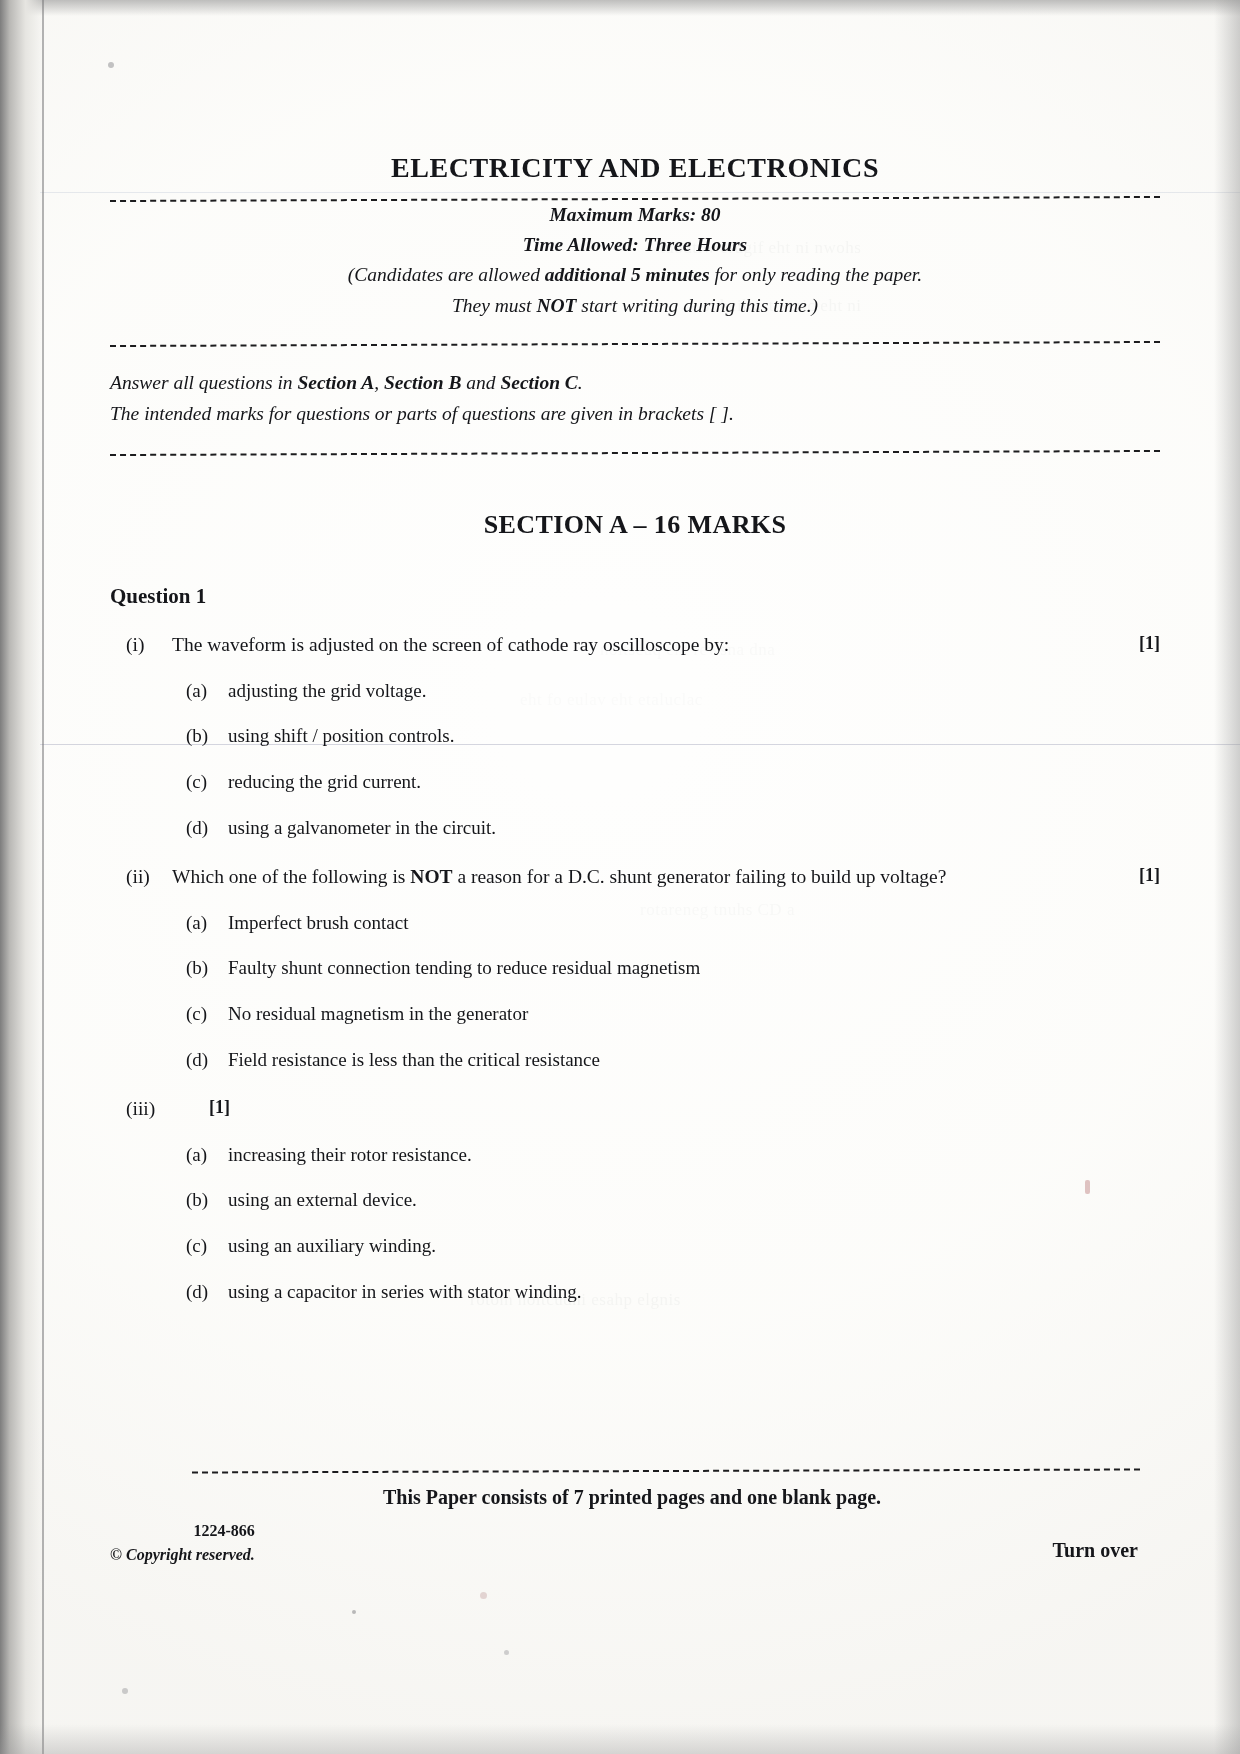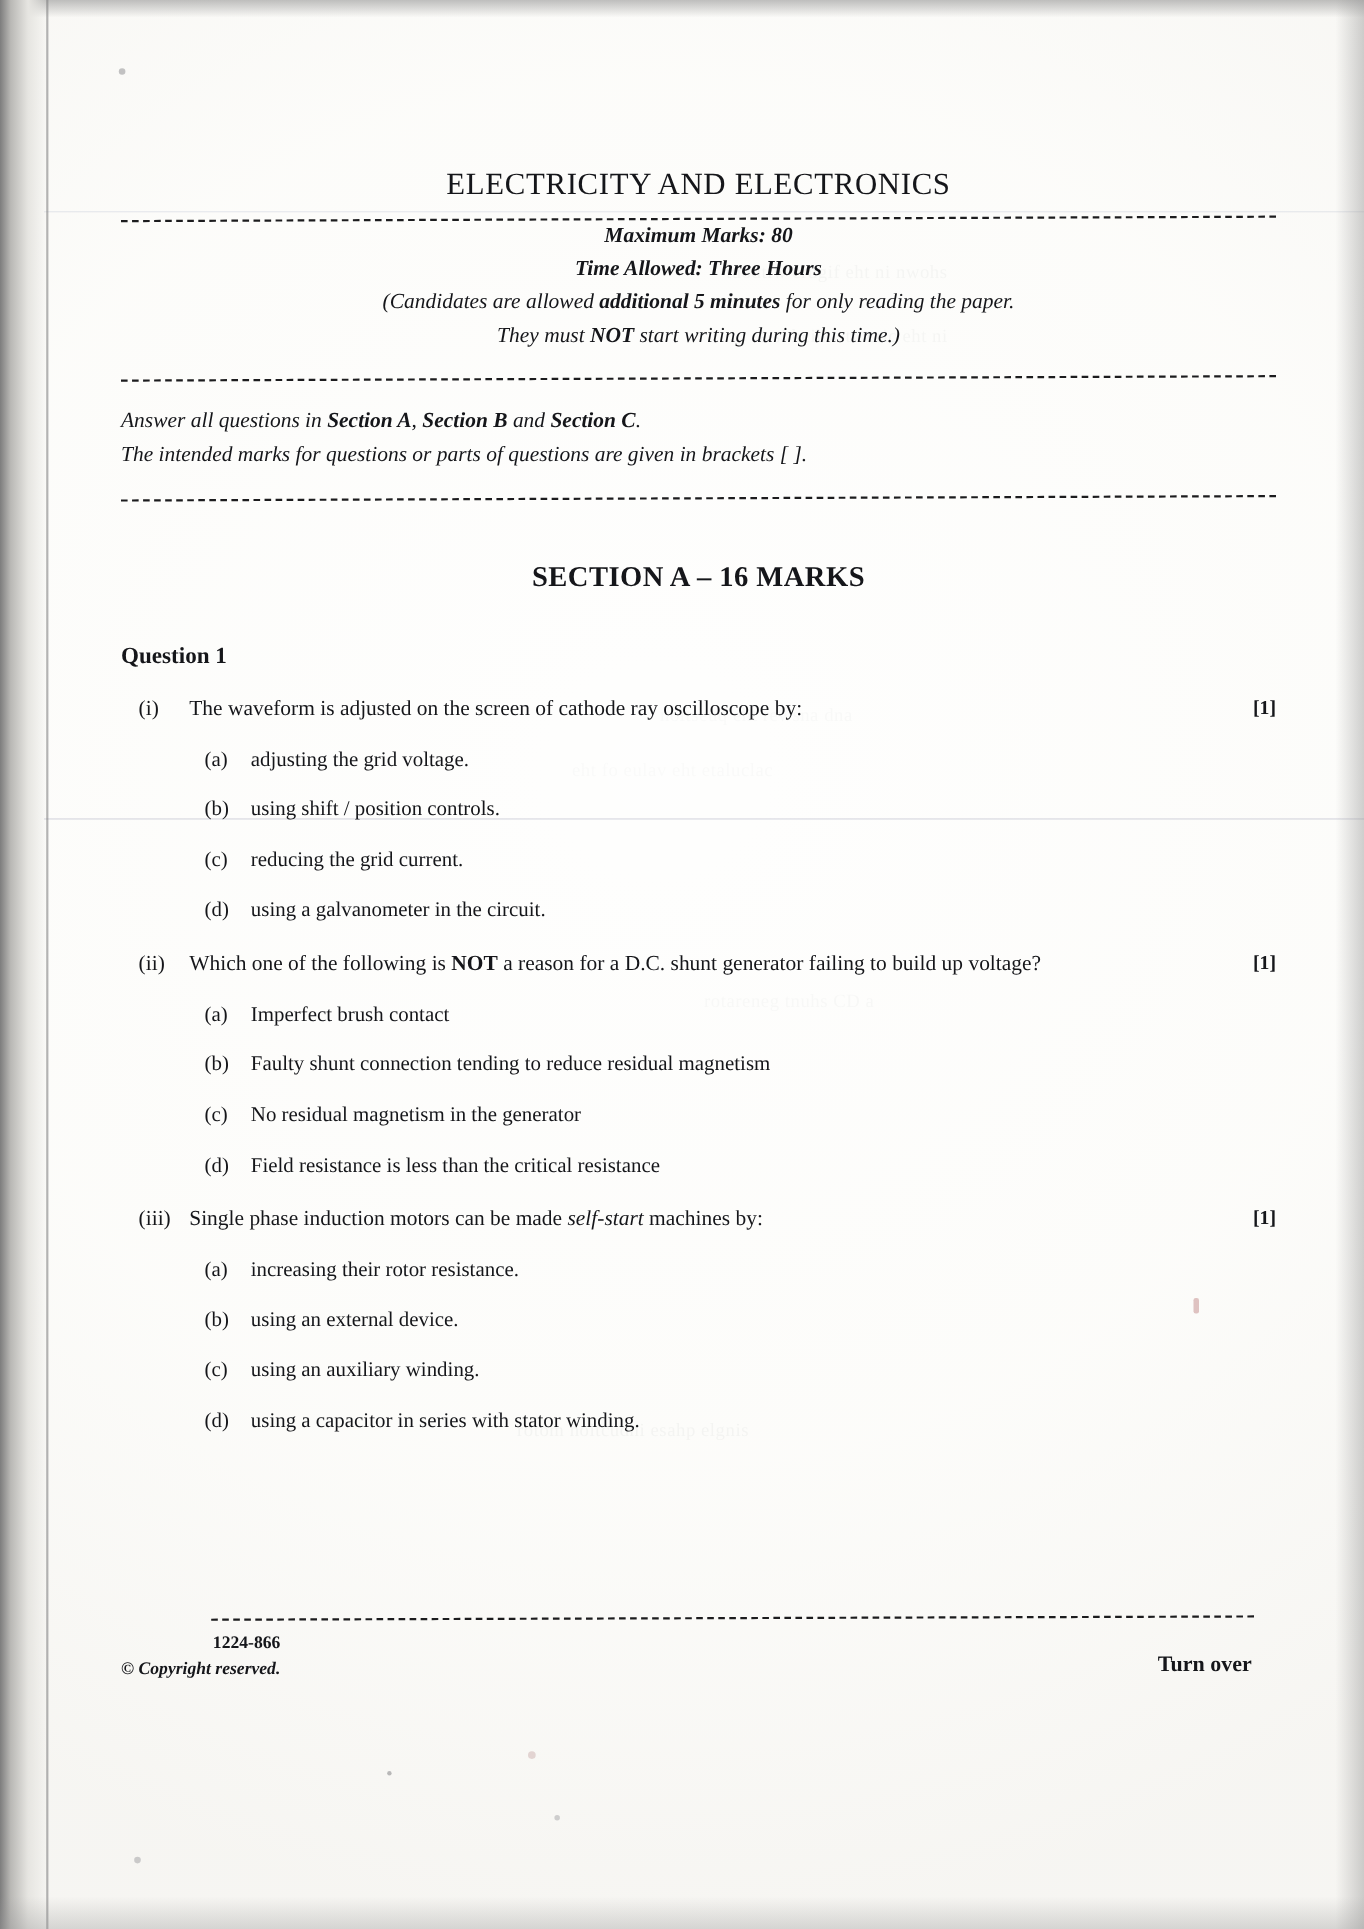--- a/index.html
+++ b/index.html
@@ -85,21 +85,21 @@
 
   
   .content {
     position: relative;
     z-index: 5;
     padding: 0 80px 0 110px;
   }
 
   .doc-title {
     text-align: center;
-    font-weight: normal;
+    font-weight: bold;
     font-size: 28px;
     letter-spacing: 0.6px;
     margin-top: 152px;
     font-family: "Liberation Serif", serif;
   }
 
   .rule {
     height: 0;
     border-top: 2px dashed #1c1c1e;
     margin: 14px 0 0 0;
@@ -321,21 +321,20 @@
       <div class="opt-letter">(c)</div>
       <div class="opt-text">No residual magnetism in the generator</div>
     </div>
     <div class="opt-row">
       <div class="opt-letter">(d)</div>
       <div class="opt-text">Field resistance is less than the critical resistance</div>
     </div>
 
     <div class="q-row">
       <div class="q-num">(iii)</div>
-      <div class="q-text"><span>Single phase induction motors can be made </span><span class="it">self-start</span><span> machines by:</span></div>
       <div class="q-marks">[1]</div>
     </div>
     <div class="opt-row">
       <div class="opt-letter">(a)</div>
       <div class="opt-text">increasing their rotor resistance.</div>
     </div>
     <div class="opt-row">
       <div class="opt-letter">(b)</div>
       <div class="opt-text">using an external device.</div>
     </div>
@@ -345,20 +344,21 @@
     </div>
     <div class="opt-row">
       <div class="opt-letter">(d)</div>
       <div class="opt-text">using a capacitor in series with stator winding.</div>
     </div>
 
   </div>
 
   <div class="footer">
     <div class="footer-rule"></div>
+    <div class="footer-note">This Paper consists of 7 printed pages and one blank page.</div>
     <div class="footer-bottom">
       <div class="footer-left">
         <div class="footer-code">1224-866</div>
         <div class="footer-copy">© Copyright reserved.</div>
       </div>
       <div class="footer-right">Turn over</div>
     </div>
   </div>
 
 </div>

